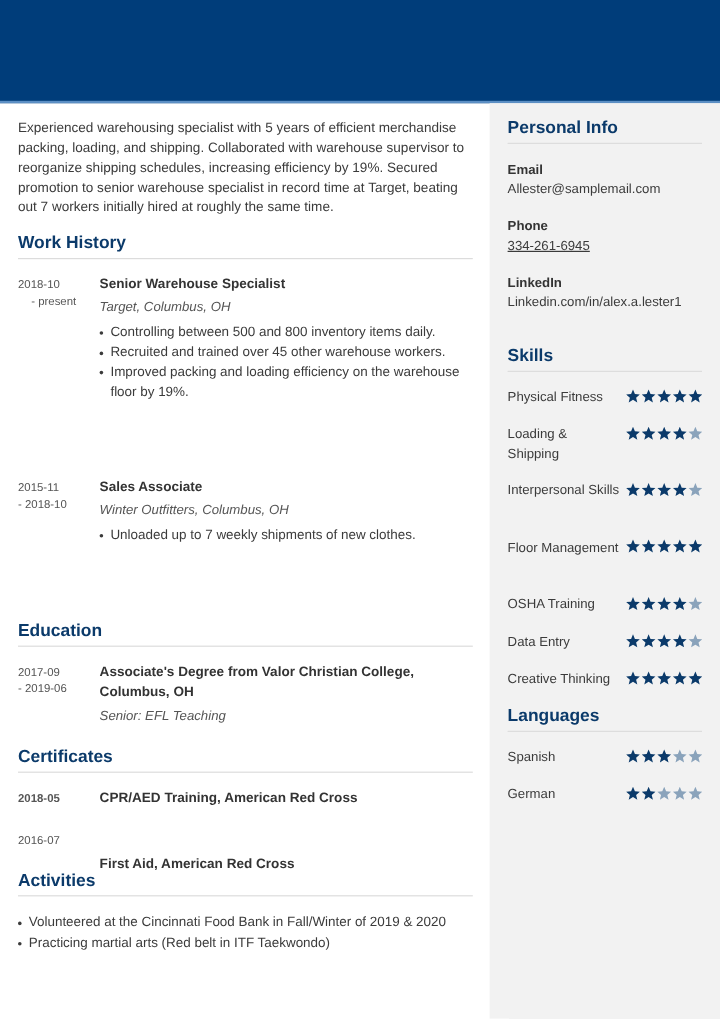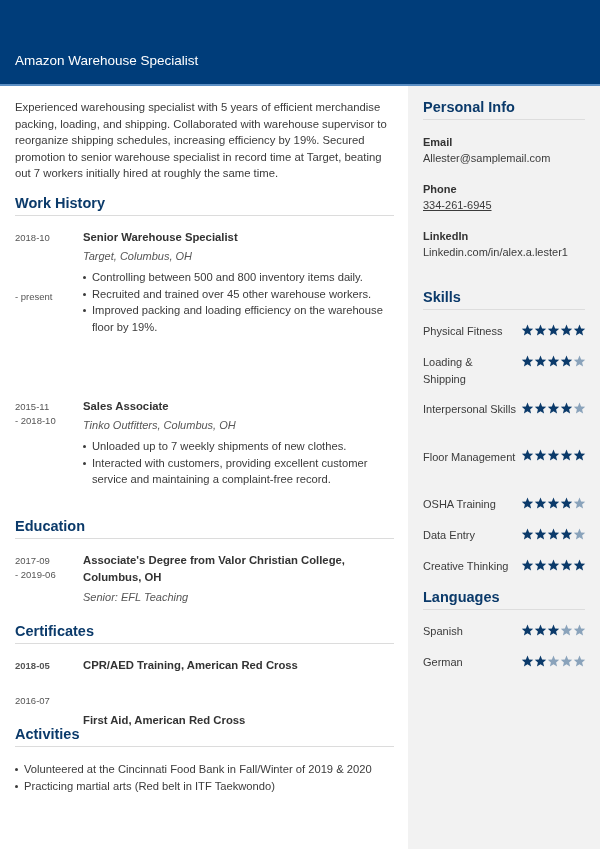--- a/index.html
+++ b/index.html
@@ -61,50 +61,48 @@
   .side-value { position: absolute; left: 423px; font-size: 11px; color: #3b3b3b; }
 
   .skill-name { position: absolute; left: 423px; width: 95px; font-size: 11px; line-height: 16.5px; color: #3b3b3b; }
   .stars { position: absolute; left: 521px; display: flex; gap: 0px; }
   .star { width: 13px; height: 12px; display: block; }
 </style>
 </head>
 <body>
 
 <div class="header">
-  <div class="title">Amazon Warehouse Specialist</div>
 </div>
 
 <div class="sidebar"></div>
 
 <p class="summary">Experienced warehousing specialist with 5 years of efficient merchandise packing, loading, and shipping. Collaborated with warehouse supervisor to reorganize shipping schedules, increasing efficiency by 19%. Secured promotion to senior warehouse specialist in record time at Target, beating out 7 workers initially hired at roughly the same time.</p>
 
 <div class="section-title" style="left:15px; top:195px;">Work History</div>
 <div class="section-rule" style="left:15px; top:215px; width:379px;"></div>
 
 <div>
   <div class="date" style="left:15px; top:231px;">2018-10</div>
-  <div class="date" style="left:15px; top:245px;margin-top:45px;">- present</div>
+  <div class="date" style="left:26px; top:245px;">- present</div>
   <div class="entry-title" style="left:83px; top:229px;">Senior Warehouse Specialist</div>
   <div class="entry-sub" style="left:83px; top:250px;">Target, Columbus, OH</div>
   <ul class="bullets" style="left:82px; top:269px; width:305px;">
     <li>Controlling between 500 and 800 inventory items daily.</li>
     <li>Recruited and trained over 45 other warehouse workers.</li>
     <li>Improved packing and loading efficiency on the warehouse floor by 19%.</li>
   </ul>
 </div>
 
 <div>
   <div class="date" style="left:15px; top:400px;">2015-11</div>
   <div class="date" style="left:15px; top:414px;">- 2018-10</div>
   <div class="entry-title" style="left:83px; top:398px;">Sales Associate</div>
-  <div class="entry-sub" style="left:83px; top:419px;">Tinko Outfitters, Columbus, OH</div>
+  <div class="entry-sub" style="left:83px; top:419px;">Winter Outfitters, Columbus, OH</div>
   <ul class="bullets" style="left:82px; top:438px; width:305px;">
     <li>Unloaded up to 7 weekly shipments of new clothes.</li>
-    <li>Interacted with customers, providing excellent customer service and maintaining a complaint-free record.</li>
   </ul>
 </div>
 
 <div class="section-title" style="left:15px; top:518px;">Education</div>
 <div class="section-rule" style="left:15px; top:538px; width:379px;"></div>
 <div>
   <div class="date" style="left:15px; top:554px;">2017-09</div>
   <div class="date" style="left:15px; top:568px;">- 2019-06</div>
   <div class="entry-title" style="left:83px; top:552px; width:290px;">Associate's Degree from Valor Christian College, Columbus, OH</div>
   <div class="entry-sub" style="left:83px; top:591px;">Senior: EFL Teaching</div>

